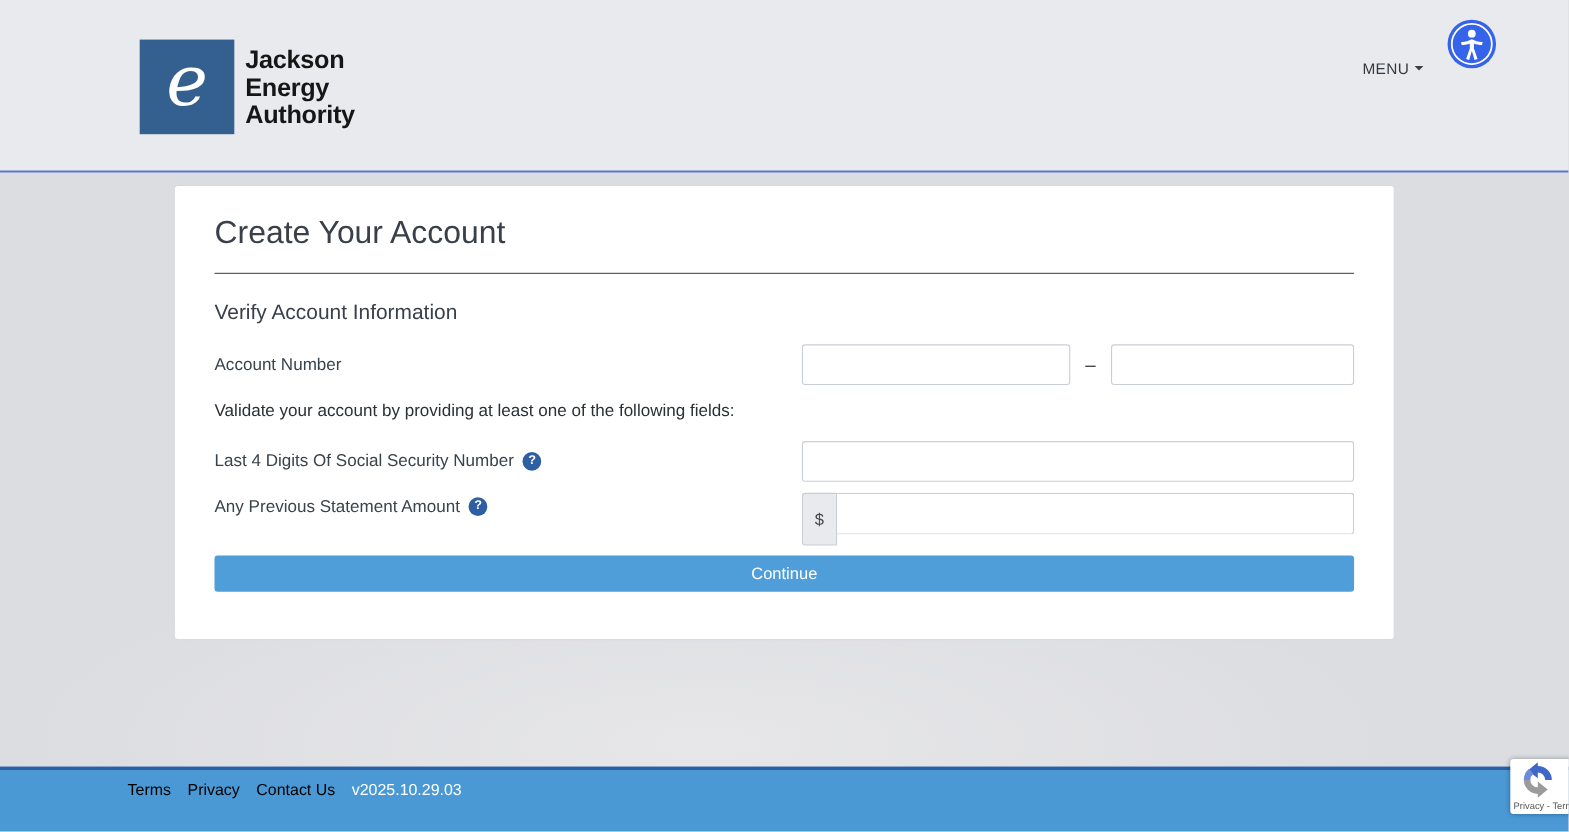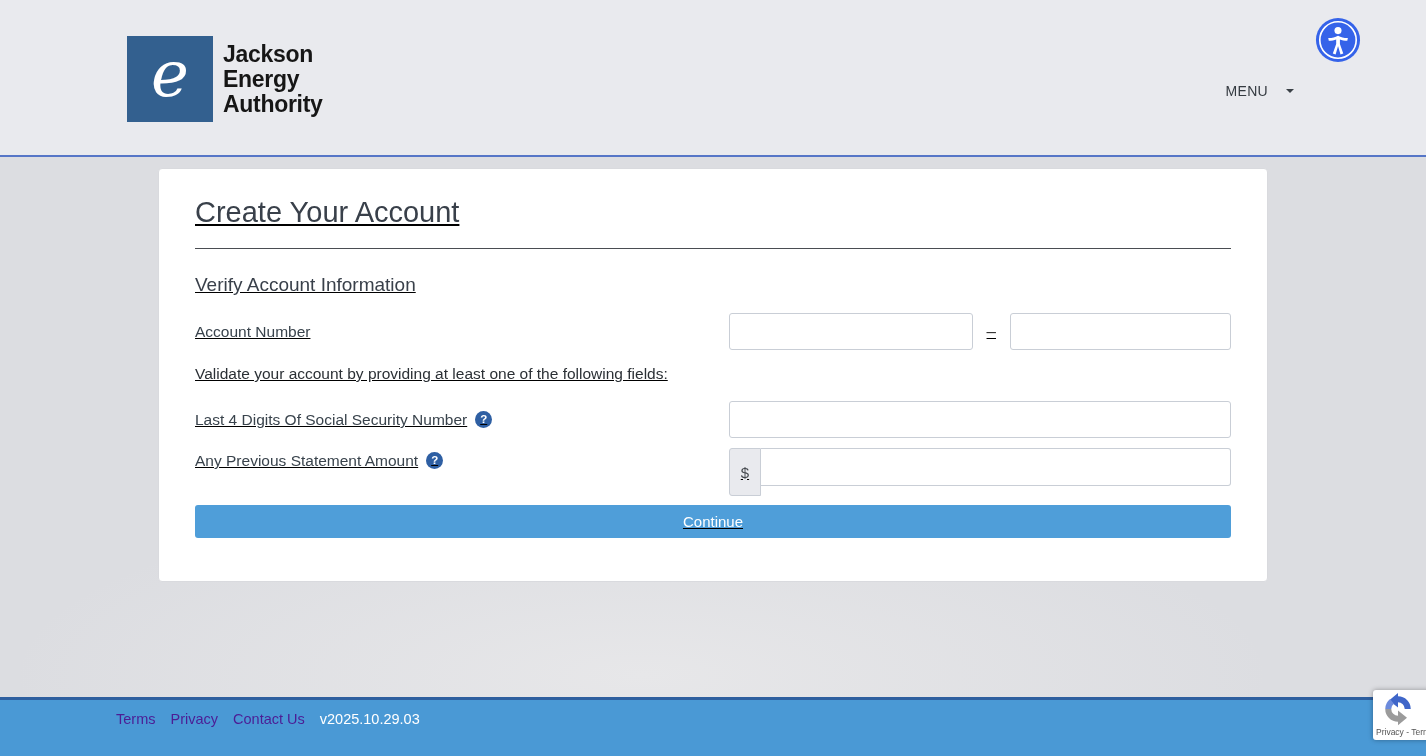--- a/index.html
+++ b/index.html
@@ -10,28 +10,27 @@
     background:#dcdde1;
   }
 
   
   .header { height:157px; background:#e9eaee; border-bottom:2px solid #5676c7; position:relative; }
   .logo { position:absolute; left:127px; top:36px; display:flex; align-items:center; gap:10px; cursor:pointer; }
   .logo-mark { width:86px; height:86px; background:#33608f; display:flex; align-items:center; justify-content:center; flex:0 0 auto; }
   .logo-e { font-family:"DejaVu Serif", serif; font-style:italic; font-size:64px; color:#fff; line-height:1; transform:translateY(-5px); }
   .logo-text { font-size:23px; line-height:25px; font-weight:600; color:#161616; letter-spacing:-0.3px; }
   .a11y-btn { position:absolute; top:17px; right:65px; width:46px; height:46px; border:none; padding:0; background:transparent; cursor:pointer; }
-  .menu-btn { position:absolute; top:82px; right:126px; display:flex; align-items:center; gap:18px; font-size:14px; color:#343a40; letter-spacing:.3px; cursor:pointer; background:transparent; border:none; font-family:inherit; }
+  .menu-btn { position:absolute; top:53px; right:126px; display:flex; align-items:center; gap:5px; font-size:14px; color:#343a40; letter-spacing:.3px; cursor:pointer; background:transparent; border:none; font-family:inherit; }
   .caret { width:0; height:0; border-left:4px solid transparent; border-right:4px solid transparent; border-top:4px solid #3a4046; }
 
   
   .main { position:absolute; top:157px; left:0; right:0; bottom:59px;
     background:#dcdde1;
     background-image:radial-gradient(900px 260px at 45% 96%, #e7e7e9 0%, rgba(231,231,233,0) 70%);
-    text-decoration:underline;
   }
   .card { width:1110px; margin:11px auto 0; background:#fff; border:1px solid #d9dade; border-radius:4px;
           padding:26px 36px 43px; }
   .card-title { margin:0; font-size:29px; font-weight:400; color:#39404a; line-height:34px; }
   .rule { border:0; border-top:1px solid #4a4d52; margin:19px 0 0; }
 
   .steps { display:flex; height:24px; margin:21px -16px 0; }
   .step { flex:1; display:flex; align-items:center; justify-content:center; font-size:15px; color:#fff; background:#8c8c8c; }
   .step.active { background:#2f5ba6; }
 
@@ -63,21 +62,21 @@
   .btn-row { display:flex; gap:30px; margin-top:9px; }
   .btn { flex:1; height:33px; border:none; border-radius:3px; font-size:15px; font-family:inherit; cursor:pointer; }
   .btn-cancel { background:#e9e9ee; color:#212529; }
   .btn-continue { background:#4f9ed9; color:#fff; }
 
   
   .footer { position:absolute; left:0; right:0; bottom:0; height:59px; background:#4a99d5; border-top:3px solid #2e5f9f;
             color:#fff; padding:8px 0 0 116px; }
   .f-line1 { font-size:15px; line-height:20px; }
   .f-line2 { margin-top:2px; font-size:14.5px; line-height:19px; display:flex; gap:15px; }
-  .f-link { color:#4c1d95; cursor:pointer; }
+  .f-link { color:#000000; cursor:pointer; }
   .f-version { color:#fff; }
 
   
   .recaptcha { position:absolute; right:-17px; bottom:16px; width:70px; height:50px; background:#fff; border-radius:3px;
                box-shadow:0 0 5px rgba(0,0,0,.35); z-index:5; }
   .rc-logo { position:absolute; left:7px; top:1px; }
   .rc-text { position:absolute; left:3px; bottom:3px; font-size:8.5px; color:#555; white-space:nowrap; cursor:pointer; }
 </style>
 </head>
 <body>

